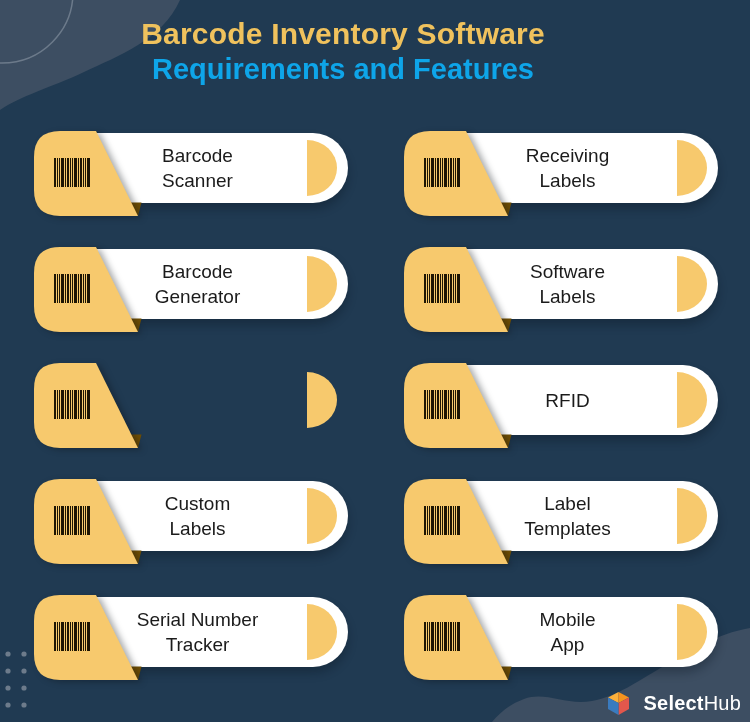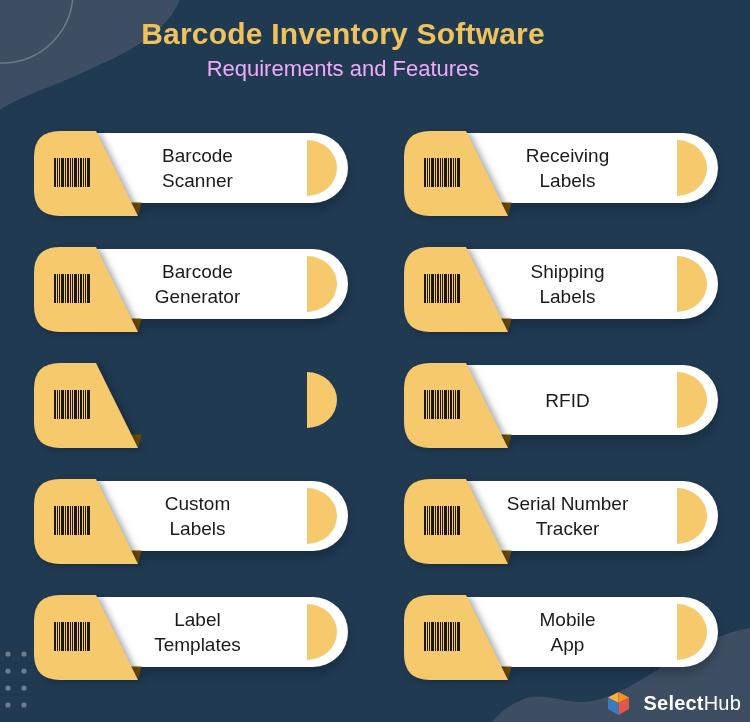--- a/index.html
+++ b/index.html
@@ -17,21 +17,21 @@
   body{font-family:"Liberation Sans",sans-serif;}
   .canvas{
     position:relative;width:750px;height:722px;
     background:var(--bg-navy);overflow:hidden;
   }
   .bg-decor{position:absolute;left:0;top:0;z-index:0;}
 
   
   .header{position:absolute;left:0;top:16px;width:686px;text-align:center;z-index:2;}
   .title-line1{font-size:30px;font-weight:700;color:var(--title-yellow);line-height:36px;letter-spacing:.2px;}
-  .title-line2{font-size:22px;font-weight:400;color:#f0abfc;line-height:34px;}
+  .title-line2{font-size:29px;font-weight:700;color:#0ea5e9;line-height:34px;}
 
   
   .grid{
     position:absolute;left:32px;top:127px;z-index:1;
     display:grid;grid-template-columns:316px 316px;gap:26px 54px;
   }
   .item{position:relative;width:316px;height:90px;}
   .pill{
     position:absolute;left:25px;top:6px;width:291px;height:70px;
     background:var(--white);border-radius:35px;
@@ -172,21 +172,21 @@
         <rect x="29" y="0" width="1" height="29"></rect>
         <rect x="31" y="0" width="1" height="29"></rect>
         <rect x="33" y="0" width="3" height="29"></rect>
       </g>
     </svg>
     <div class="half-circle"></div>
   </div>
 
   <div class="item">
     <div class="pill">
-      <span class="pill-label">Shipping
+      <span class="pill-label">Software
 Labels</span>
     </div>
     <svg class="ribbon" width="130" height="90" viewBox="0 0 130 90">
       <polygon points="97,75.5 109.5,75.5 106,89" fill="#6f4e03"></polygon>
       <path d="M28,4 L64,4 L106,89 L28,89 Q2,89 2,63 L2,30 Q2,4 28,4 Z" fill="#f7c96d" style="filter:drop-shadow(4px 2px 3px rgba(10,15,20,0.35));"></path>
     </svg>
     <svg class="barcode" width="37" height="29" viewBox="0 0 37 29">
       <g fill="#1e1503">
         <rect x="0" y="0" width="2" height="29"></rect>
         <rect x="3" y="0" width="1" height="29"></rect>
@@ -287,52 +287,52 @@
         <rect x="29" y="0" width="1" height="29"></rect>
         <rect x="31" y="0" width="1" height="29"></rect>
         <rect x="33" y="0" width="3" height="29"></rect>
       </g>
     </svg>
     <div class="half-circle"></div>
   </div>
 
   <div class="item">
     <div class="pill">
+      <span class="pill-label">Label
+Templates</span>
+    </div>
+    <svg class="ribbon" width="130" height="90" viewBox="0 0 130 90">
+      <polygon points="97,75.5 109.5,75.5 106,89" fill="#6f4e03"></polygon>
+      <path d="M28,4 L64,4 L106,89 L28,89 Q2,89 2,63 L2,30 Q2,4 28,4 Z" fill="#f7c96d" style="filter:drop-shadow(4px 2px 3px rgba(10,15,20,0.35));"></path>
+    </svg>
+    <svg class="barcode" width="37" height="29" viewBox="0 0 37 29">
+      <g fill="#1e1503">
+        <rect x="0" y="0" width="2" height="29"></rect>
+        <rect x="3" y="0" width="1" height="29"></rect>
+        <rect x="5" y="0" width="1" height="29"></rect>
+        <rect x="7" y="0" width="3" height="29"></rect>
+        <rect x="11" y="0" width="1" height="29"></rect>
+        <rect x="13" y="0" width="2" height="29"></rect>
+        <rect x="16" y="0" width="1" height="29"></rect>
+        <rect x="18" y="0" width="1" height="29"></rect>
+        <rect x="20" y="0" width="3" height="29"></rect>
+        <rect x="24" y="0" width="1" height="29"></rect>
+        <rect x="26" y="0" width="2" height="29"></rect>
+        <rect x="29" y="0" width="1" height="29"></rect>
+        <rect x="31" y="0" width="1" height="29"></rect>
+        <rect x="33" y="0" width="3" height="29"></rect>
+      </g>
+    </svg>
+    <div class="half-circle"></div>
+  </div>
+
+  <div class="item">
+    <div class="pill">
       <span class="pill-label">Serial Number
 Tracker</span>
-    </div>
-    <svg class="ribbon" width="130" height="90" viewBox="0 0 130 90">
-      <polygon points="97,75.5 109.5,75.5 106,89" fill="#6f4e03"></polygon>
-      <path d="M28,4 L64,4 L106,89 L28,89 Q2,89 2,63 L2,30 Q2,4 28,4 Z" fill="#f7c96d" style="filter:drop-shadow(4px 2px 3px rgba(10,15,20,0.35));"></path>
-    </svg>
-    <svg class="barcode" width="37" height="29" viewBox="0 0 37 29">
-      <g fill="#1e1503">
-        <rect x="0" y="0" width="2" height="29"></rect>
-        <rect x="3" y="0" width="1" height="29"></rect>
-        <rect x="5" y="0" width="1" height="29"></rect>
-        <rect x="7" y="0" width="3" height="29"></rect>
-        <rect x="11" y="0" width="1" height="29"></rect>
-        <rect x="13" y="0" width="2" height="29"></rect>
-        <rect x="16" y="0" width="1" height="29"></rect>
-        <rect x="18" y="0" width="1" height="29"></rect>
-        <rect x="20" y="0" width="3" height="29"></rect>
-        <rect x="24" y="0" width="1" height="29"></rect>
-        <rect x="26" y="0" width="2" height="29"></rect>
-        <rect x="29" y="0" width="1" height="29"></rect>
-        <rect x="31" y="0" width="1" height="29"></rect>
-        <rect x="33" y="0" width="3" height="29"></rect>
-      </g>
-    </svg>
-    <div class="half-circle"></div>
-  </div>
-
-  <div class="item">
-    <div class="pill">
-      <span class="pill-label">Label
-Templates</span>
     </div>
     <svg class="ribbon" width="130" height="90" viewBox="0 0 130 90">
       <polygon points="97,75.5 109.5,75.5 106,89" fill="#6f4e03"></polygon>
       <path d="M28,4 L64,4 L106,89 L28,89 Q2,89 2,63 L2,30 Q2,4 28,4 Z" fill="#f7c96d" style="filter:drop-shadow(4px 2px 3px rgba(10,15,20,0.35));"></path>
     </svg>
     <svg class="barcode" width="37" height="29" viewBox="0 0 37 29">
       <g fill="#1e1503">
         <rect x="0" y="0" width="2" height="29"></rect>
         <rect x="3" y="0" width="1" height="29"></rect>
         <rect x="5" y="0" width="1" height="29"></rect>

